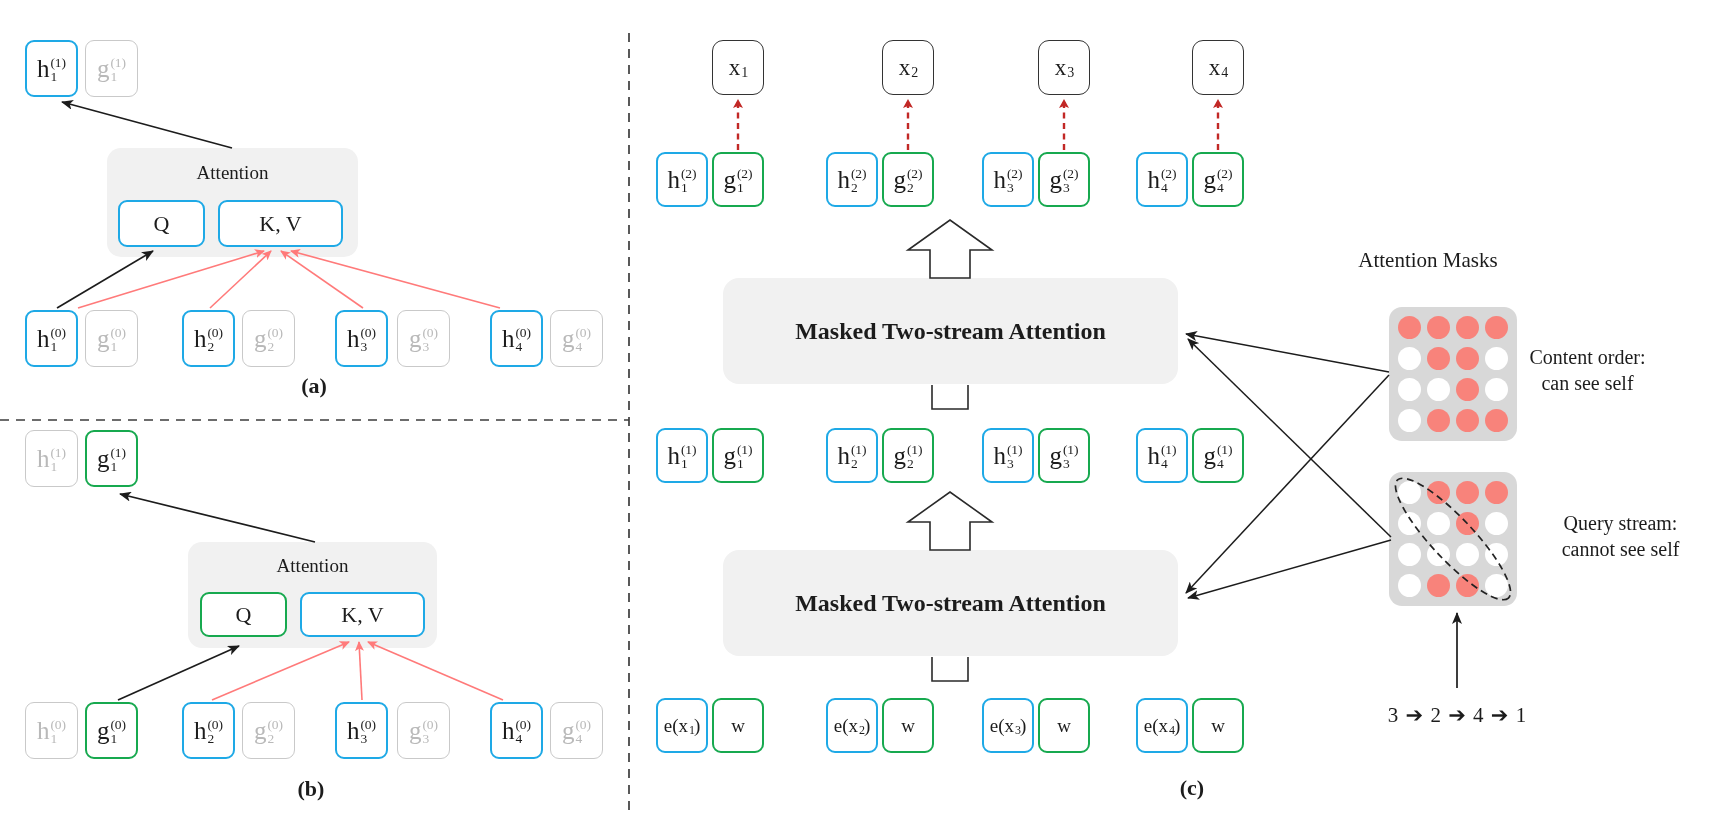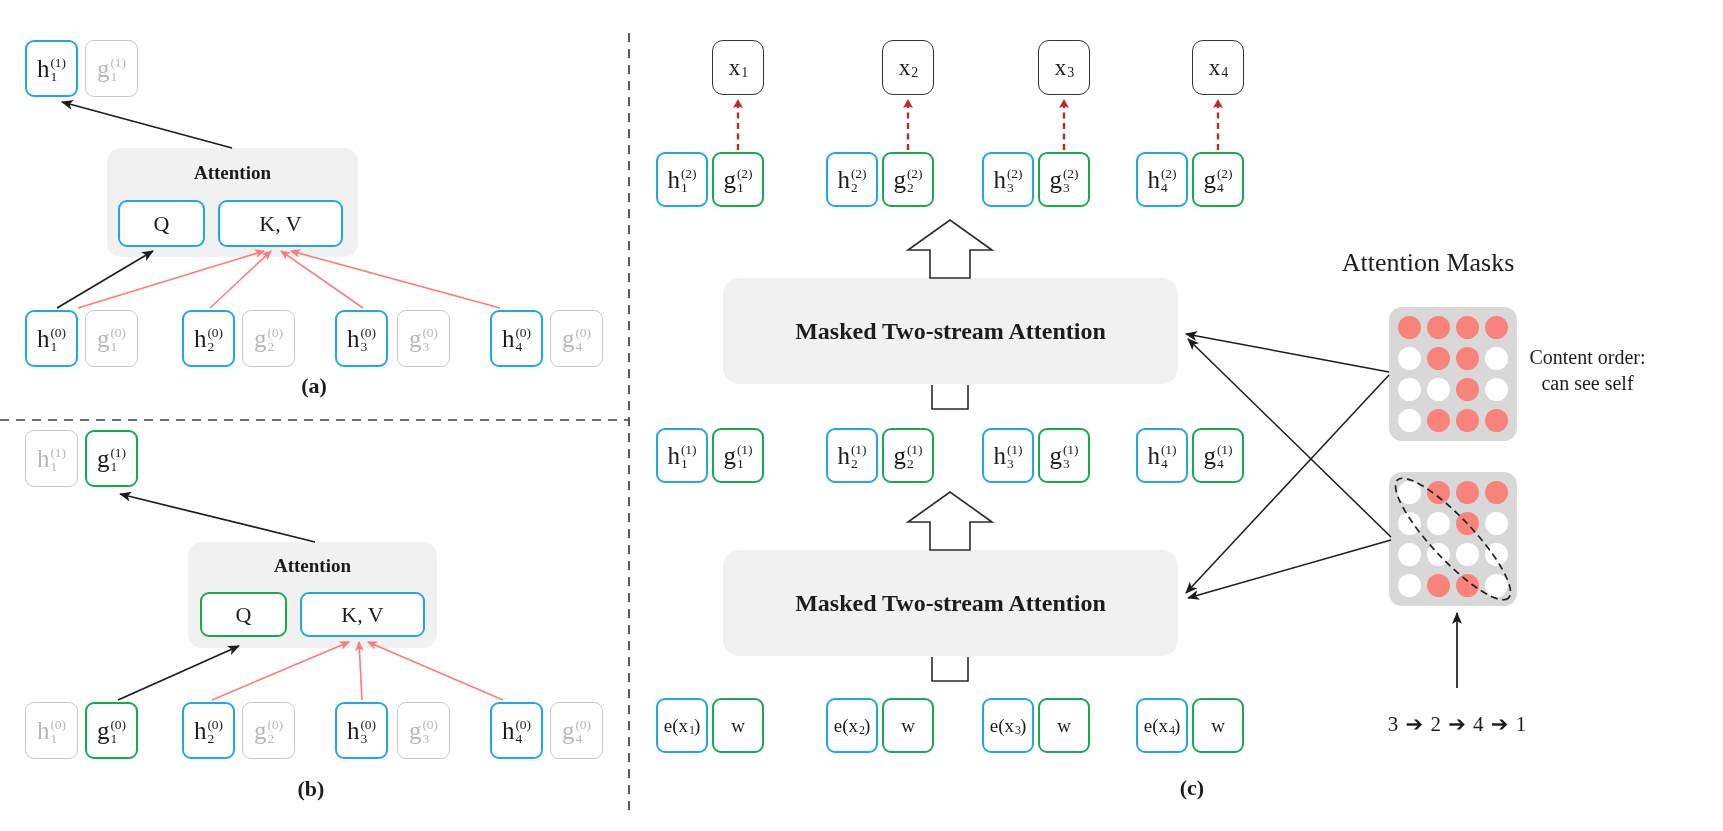--- a/index.html
+++ b/index.html
@@ -20,42 +20,42 @@
               font-size:13.5px; line-height:1.02; margin-left:1px; transform:translateY(1px); }
   .v-blue  { border:2.5px solid var(--c-blue); }
   .v-green { border:2.5px solid var(--c-green); }
   .v-gray  { border:1.6px solid var(--c-gray); color:var(--c-graytext); }
   .v-plain { border:1.6px solid #333; border-radius:11px; }
   .xsub { font-size:14px; position:relative; top:5px; left:1px; }
   .enl { font-size:19px;font-family:Liberation Serif, serif; }
   .enl .xsub { font-size:12px; top:4px; }
 
   .att-container { position:absolute; background:var(--c-boxbg); border-radius:14px; z-index:1; }
-  .att-title { position:absolute; width:100%; text-align:center; font-weight:bold; font-size:19px; z-index:2; }
+  .att-title { position:absolute; width:100%; text-align:center; font-weight:normal; font-size:19px; z-index:2; }
   .qkv { position:absolute; box-sizing:border-box; background:#fff; border-radius:9px;
          display:flex; align-items:center; justify-content:center; font-size:22px; z-index:3; }
 
   .big-att { position:absolute; background:var(--c-boxbg); border-radius:16px;
              display:flex; align-items:center; justify-content:center;
              font-weight:bold; font-size:24px; z-index:1; }
 
   .panel-label { position:absolute; font-weight:bold; font-size:22px; text-align:center; width:70px; z-index:2; }
 
   .caption { position:absolute; font-size:20px; text-align:center; line-height:26px; z-index:2; }
-  .masks-title { position:absolute; font-size:26px; text-align:center; z-index:2; }
+  .masks-title { position:absolute; font-size:21px; text-align:center; z-index:2; }
 
   .mask { position:absolute; background:var(--c-maskbg); border-radius:13px;
           display:grid; grid-template-columns:repeat(4,23px); grid-template-rows:repeat(4,23px);
           justify-content:space-between; align-content:space-between;
           padding:9px; box-sizing:border-box; z-index:2; }
   .dot { width:23px; height:23px; border-radius:50%; }
   .dot.on  { background:var(--c-dotred); }
   .dot.off { background:#ffffff; }
 
-  .factor-line2 { font-size:21px; margin-top:17px; letter-spacing:1px; }
+  .factor-line2 { font-size:21px; margin-top:8px; letter-spacing:1px; }
 </style>
 </head>
 <body>
 
 <div id="canvas">
 
   <div>
     <div class="att-container" style="left:107px; top:148px; width:251px; height:109px;">
       <div class="att-title" style="top:14px;">Attention</div>
     </div>
@@ -116,20 +116,24 @@
       <div class="dot on"></div>
       <div class="dot on"></div>
       <div class="dot off"></div>
     </div>
 
   <div class="caption" style="left:1505px; top:344px; width:165px;">
     <div>Content order:</div>
     <div>can see self</div>
   </div>
 
+  <div class="caption" style="left:1528px; top:510px; width:185px;">
+    <div>Query stream:</div>
+    <div>cannot see self</div>
+  </div>
 
   <div class="caption" style="left:1300px; top:694px; width:315px;">
     <div class="factor-line2">3 ➔ 2 ➔ 4 ➔ 1</div>
   </div>
 
   <svg id="overlay" width="1723" height="831" viewBox="0 0 1723 831">
     <defs>
       <marker id="mb" markerUnits="userSpaceOnUse" markerWidth="13" markerHeight="10" refX="11" refY="5" orient="auto">
         <path d="M0,0 L12,5 L0,10 L3,5 Z" fill="#1c1c1c"></path>
       </marker>

